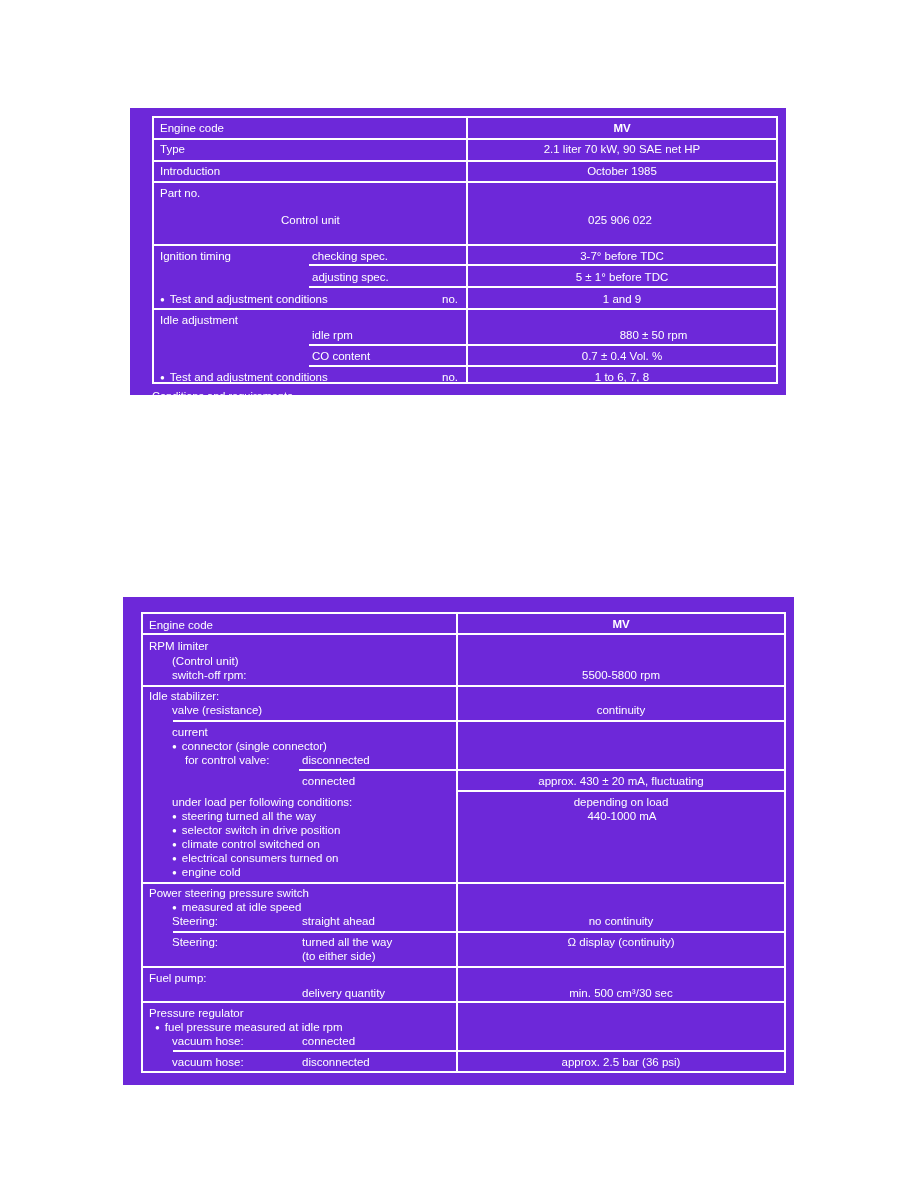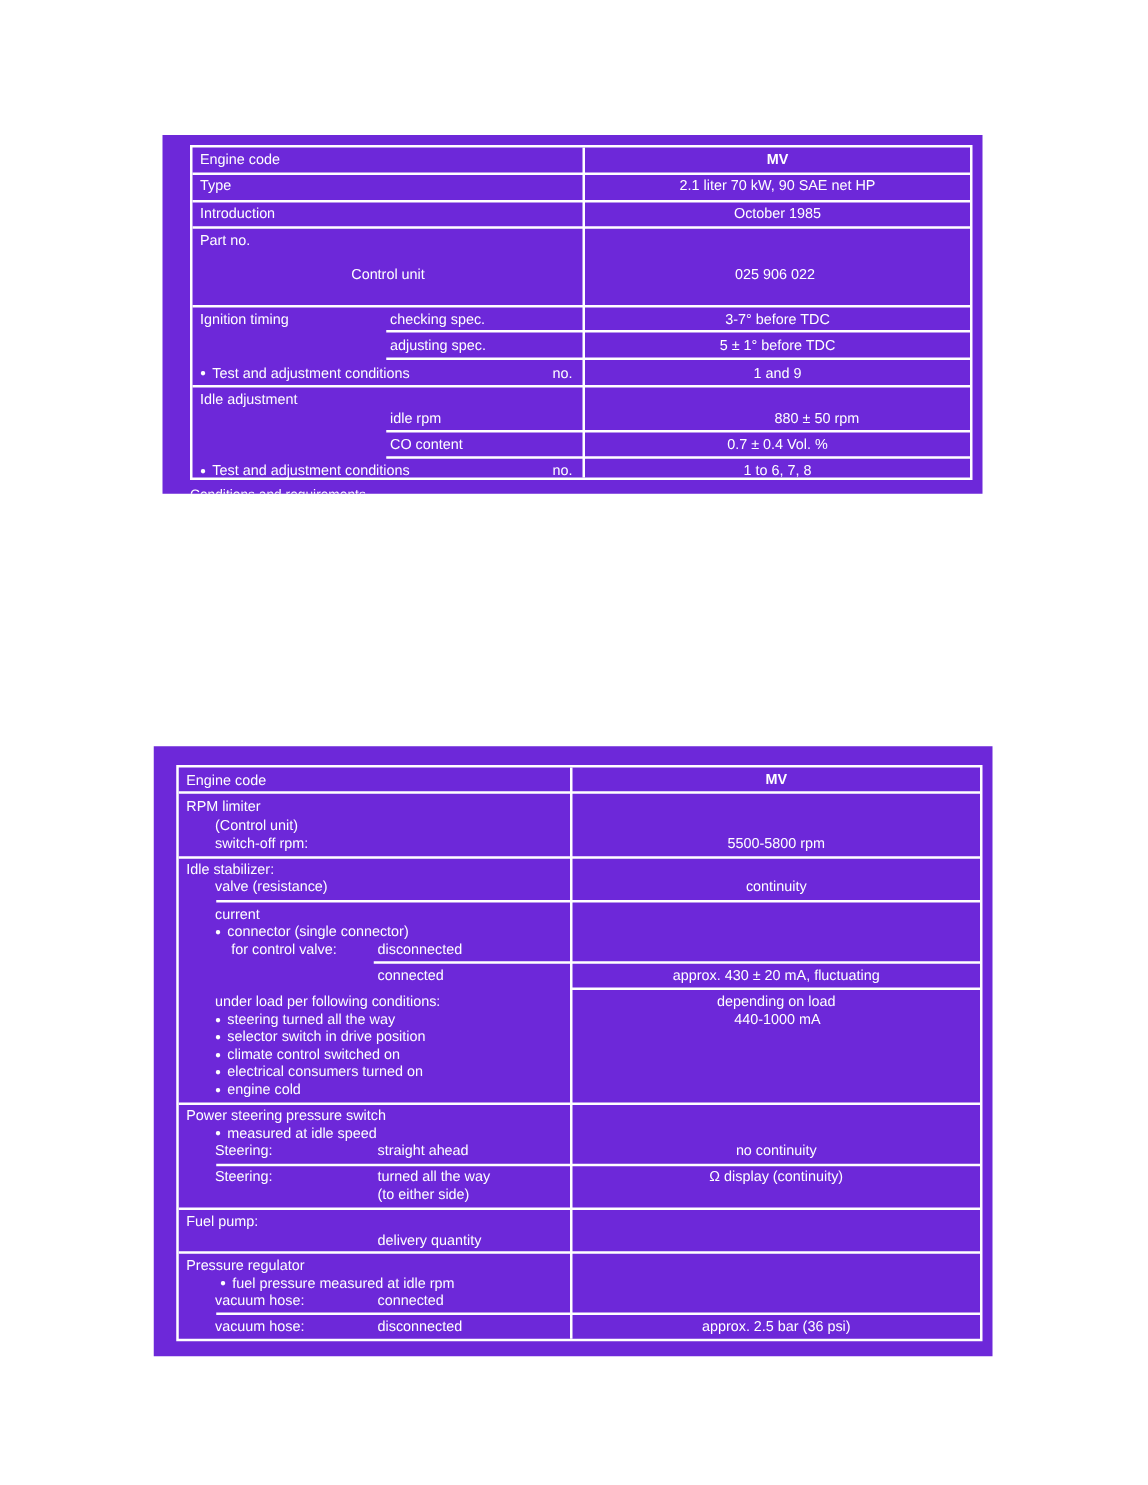--- a/index.html
+++ b/index.html
@@ -117,24 +117,25 @@
     <div class="hline" style="left:30px; right:0; top:317px;"></div>
 
     <span class="t" style="left:29px; top:321px;">Steering:</span>
     <span class="t" style="left:159px; top:321px;">turned all the way</span>
     <span class="t" style="left:159px; top:335px;">(to either side)</span>
     <span class="t c" style="left:315px; width:326px; top:321px;">Ω display (continuity)</span>
     <div class="hline" style="left:0; right:0; top:352px;"></div>
 
     <span class="t" style="left:6px; top:357px;">Fuel pump:</span>
     <span class="t" style="left:159px; top:372px;">delivery quantity</span>
+    <span class="t c" style="left:315px; width:326px; top:372px;">min. 500 cm³/30 sec</span>
     <div class="hline" style="left:0; right:0; top:387px;"></div>
 
     <span class="t" style="left:6px; top:392px;">Pressure regulator</span>
-    <span class="t bullet" style="left:33px; top:406px;">fuel pressure measured at idle rpm</span>
+    <span class="t bullet" style="left:12px; top:406px;">fuel pressure measured at idle rpm</span>
     <span class="t" style="left:29px; top:420px;">vacuum hose:</span>
     <span class="t" style="left:159px; top:420px;">connected</span>
     <div class="hline" style="left:30px; right:0; top:436px;"></div>
 
     <span class="t" style="left:29px; top:441px;">vacuum hose:</span>
     <span class="t" style="left:159px; top:441px;">disconnected</span>
     <span class="t c" style="left:315px; width:326px; top:441px;">approx. 2.5 bar (36 psi)</span>
   </div>
 </div>
 

